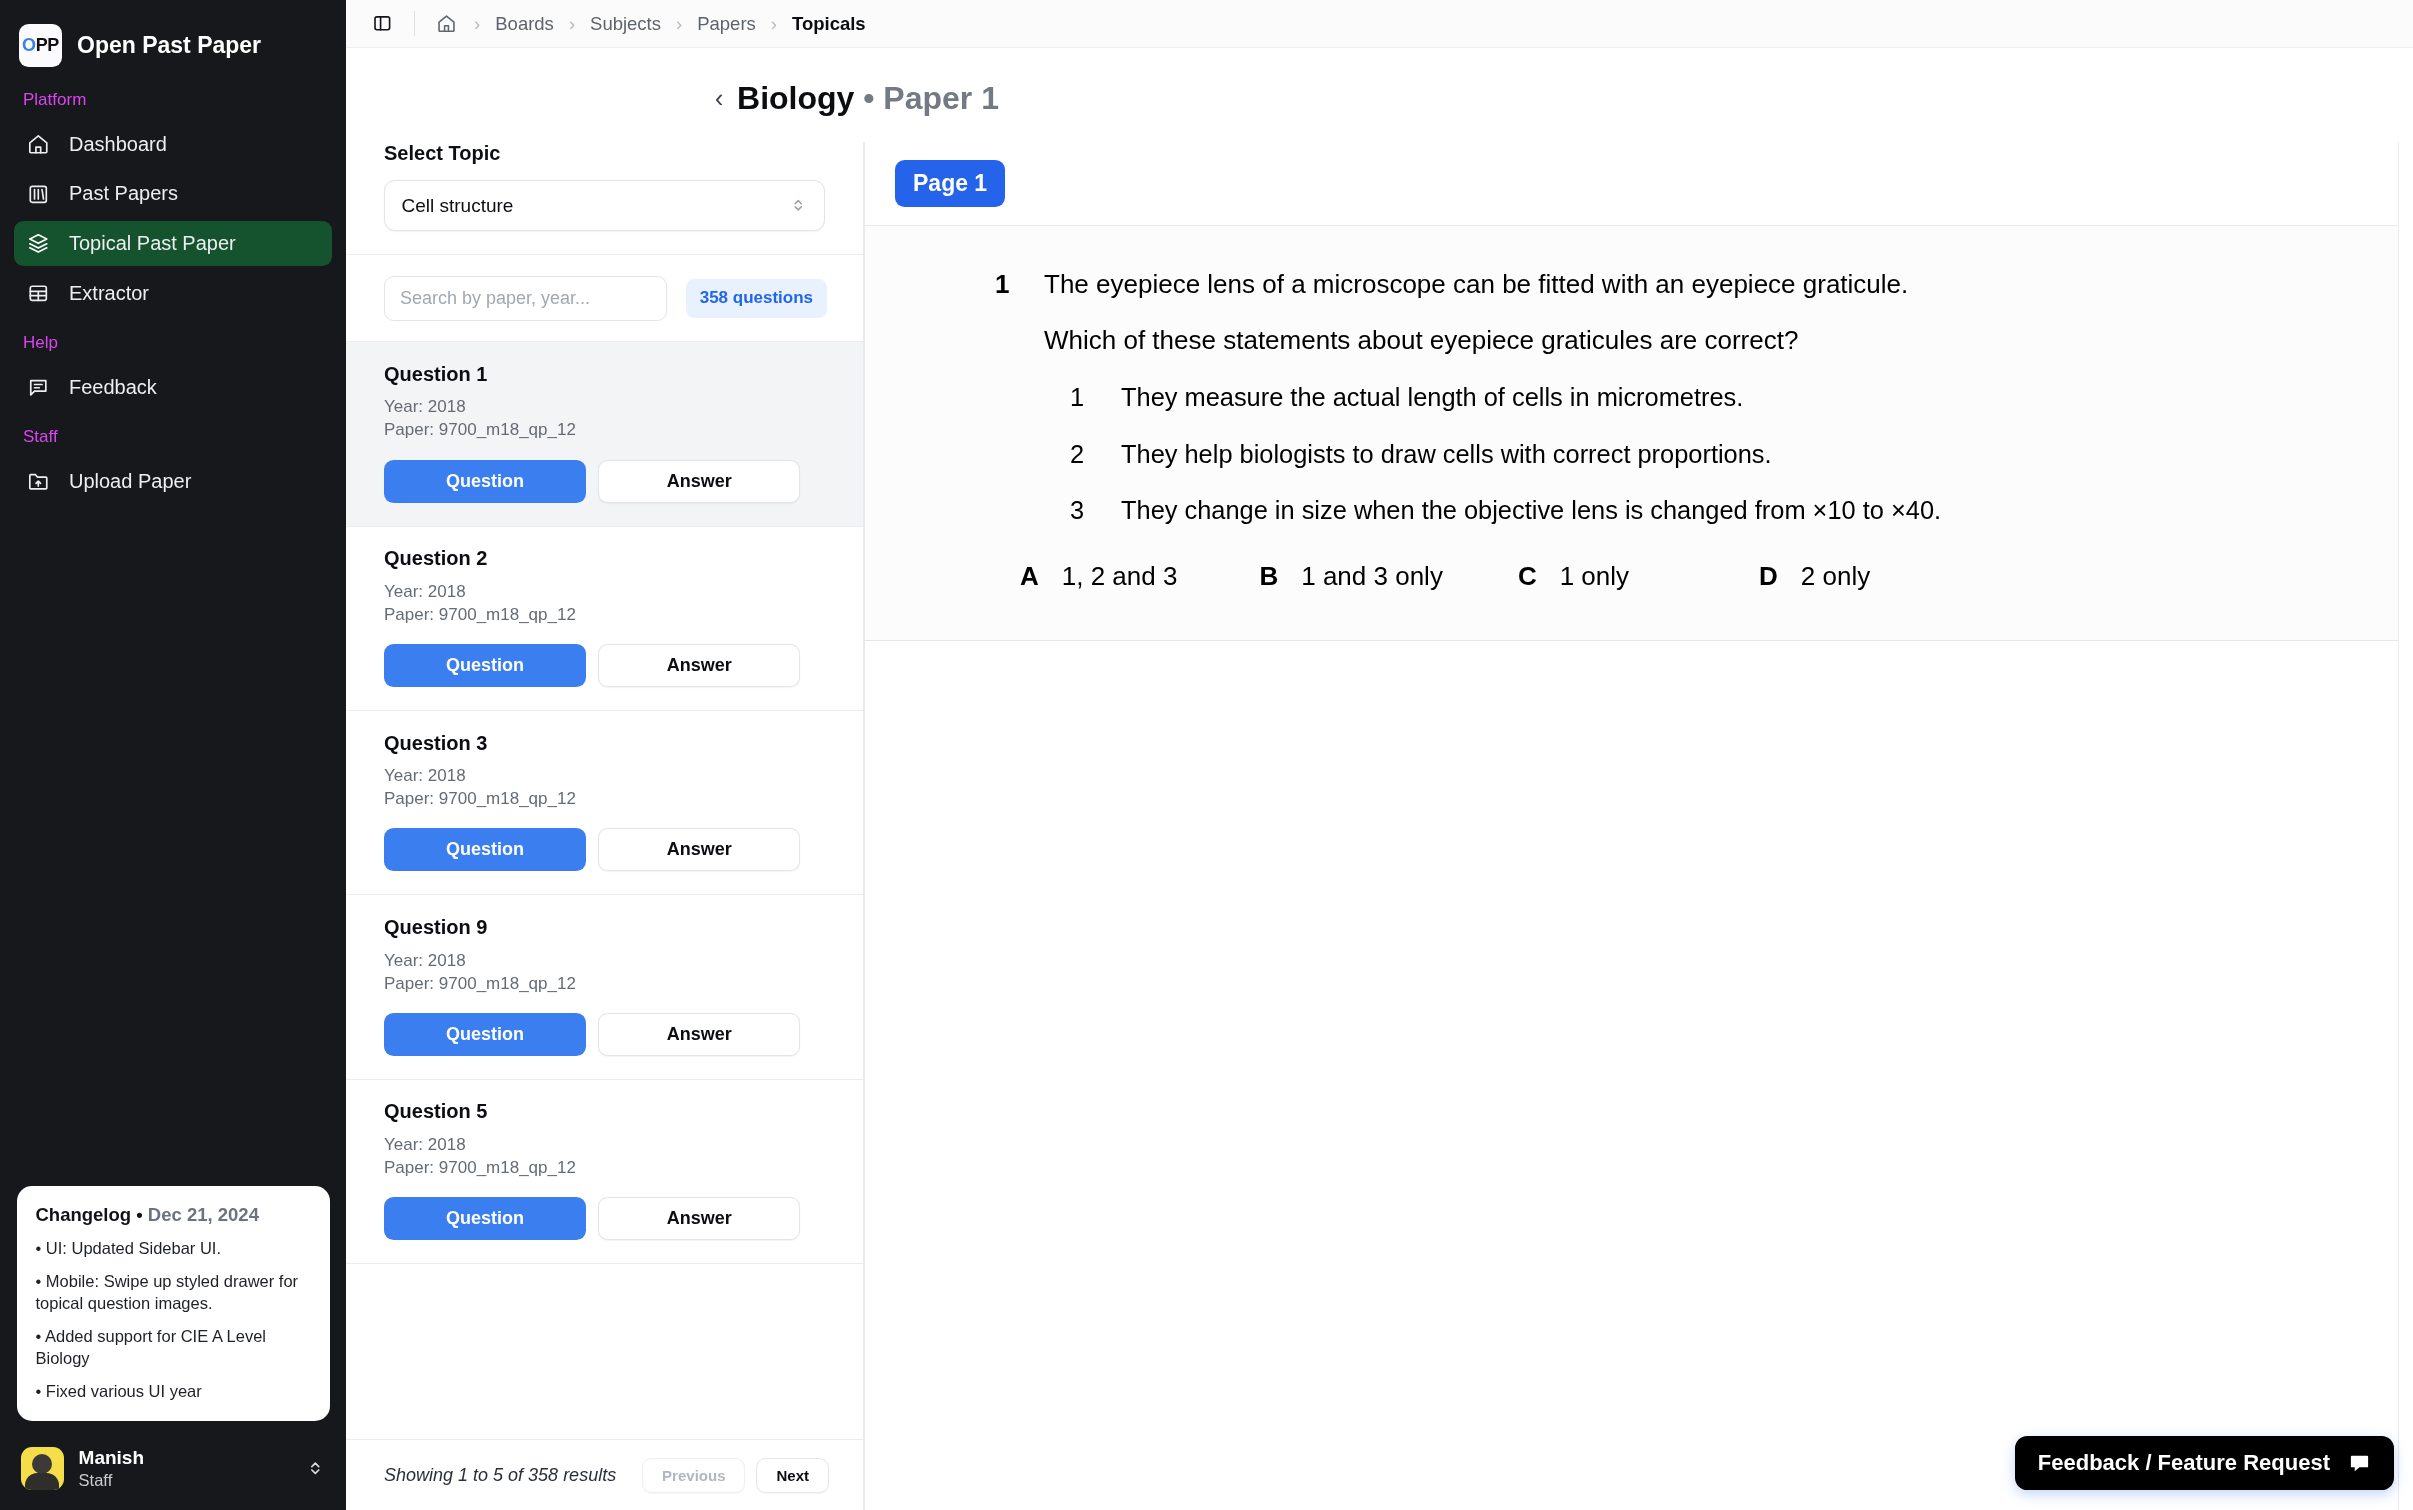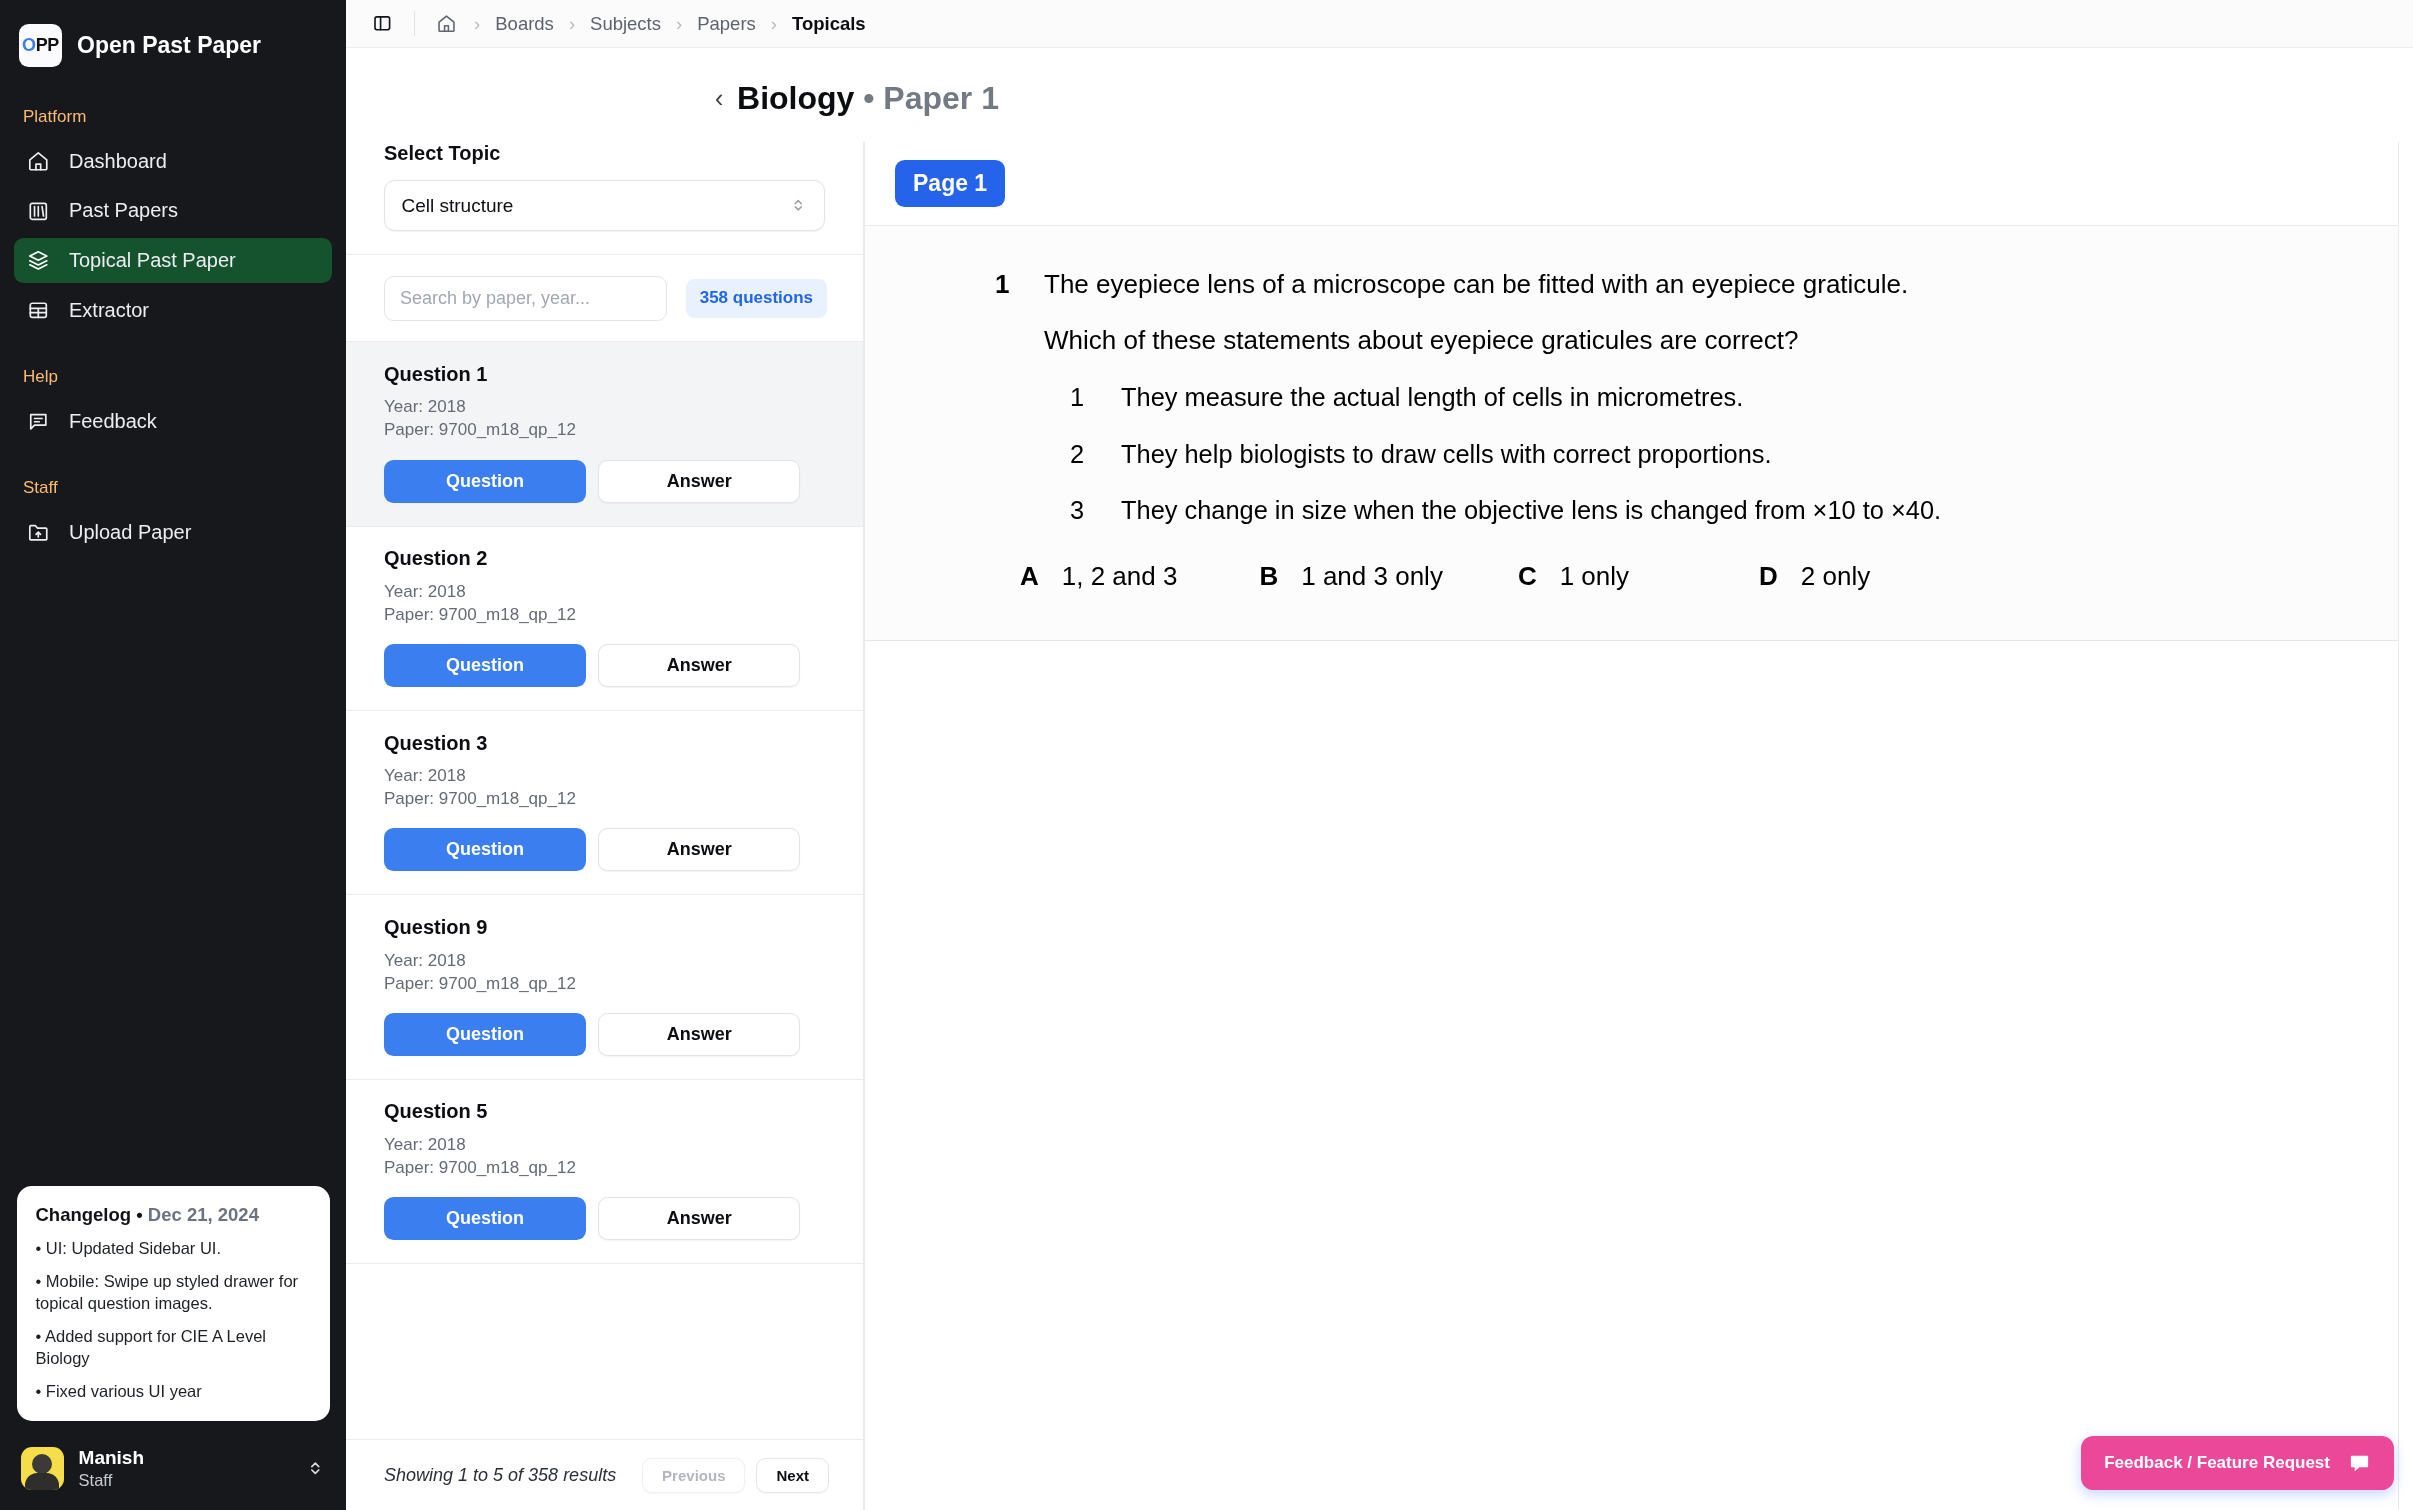--- a/index.html
+++ b/index.html
@@ -23,21 +23,21 @@
   .brand-logo {
     width: 43px; height: 43px; border-radius: 9.6px; background: #fbfbfd;
     display: flex; align-items: center; justify-content: center;
     font-size: 18px; font-weight: bold; letter-spacing: -0.3px;
   }
   .brand-logo .o { color: #3b7ef0; }
   .brand-logo .pp { color: #101114; }
   .brand-name { color: #ffffff; font-size: 23px; font-weight: bold; }
 
   .nav-section-label {
-    color: #fdba74; font-size: 17px; padding: 0 23px; margin-top: 32px; margin-bottom: 9.6px;
+    color: #d946ef; font-size: 17px; padding: 0 23px; margin-top: 15px; margin-bottom: 9.6px;
   }
   .nav-item {
     display: flex; align-items: center; gap: 18px;
     margin: 2.7px 13.7px; padding: 9.6px 12.3px; border-radius: 9.6px;
     color: #eceef1; font-size: 20px; cursor: pointer;
   }
   .nav-item.active { background: #14532d; }
   .nav-item .ico { width: 25px; height: 25px; display:flex; align-items:center; justify-content:center; flex: 0 0 25px; }
   .nav-item .ico svg { width: 22.6px; height: 22.6px; display: block; }
 
@@ -173,23 +173,23 @@
   .options { display: flex; align-items: baseline; margin-top: 36px; padding-left: 25px; }
   .opt { display: flex; align-items: baseline; }
   .opt-key { font-size: 26px; font-weight: bold; color: #000; }
   .opt-val { font-size: 26px; color: #000; margin-left: 23px; }
   .opt-gap-a { width: 82px; } .opt-gap-b { width: 75px; } .opt-gap-c { width: 130px; }
   .viewer-rest { flex: 1 1 auto; background: #ffffff; border-left: 0.7px solid #e9eaee; border-right: 0.7px solid #e9eaee; }
 
   
   .fab {
     position: absolute; right: 19px; bottom: 20.6px;
-    background: #ec4899; color: #fff; border: none; border-radius: 12.3px;
+    background: #000000; color: #fff; border: none; border-radius: 12.3px;
     padding: 0 23px; height: 54px; display: flex; align-items: center; gap: 18px;
-    font-size: 17px; font-weight: bold; cursor: pointer; font-family: "Liberation Sans", sans-serif;
+    font-size: 22px; font-weight: bold; cursor: pointer; font-family: "Liberation Sans", sans-serif;
     box-shadow: 0 4.1px 12.3px rgba(37,99,235,.28);
   }
   .fab svg { width: 23px; height: 23px; display: block; }
   #main { position: relative; }
 </style>
 </head>
 <body>
 
 <div id="app">
 

